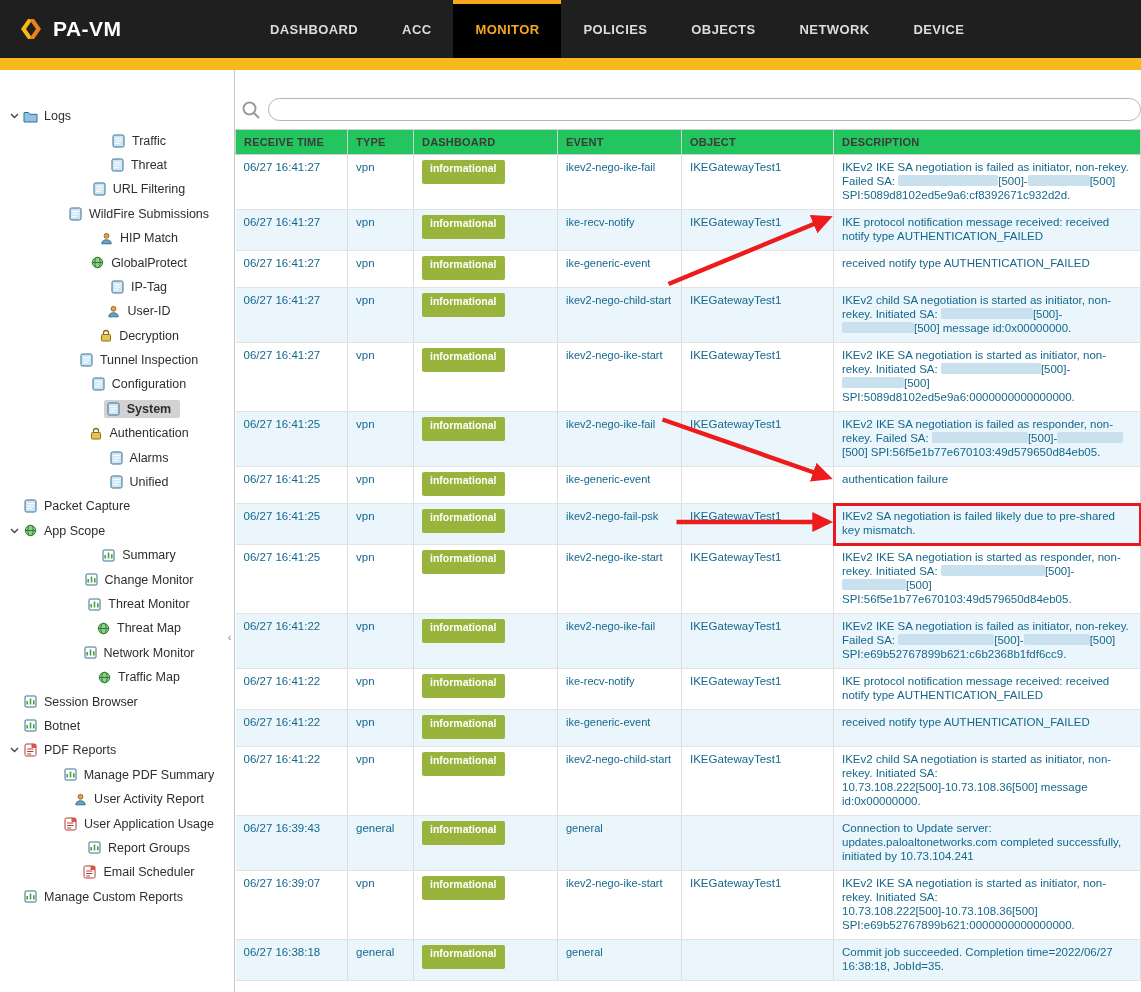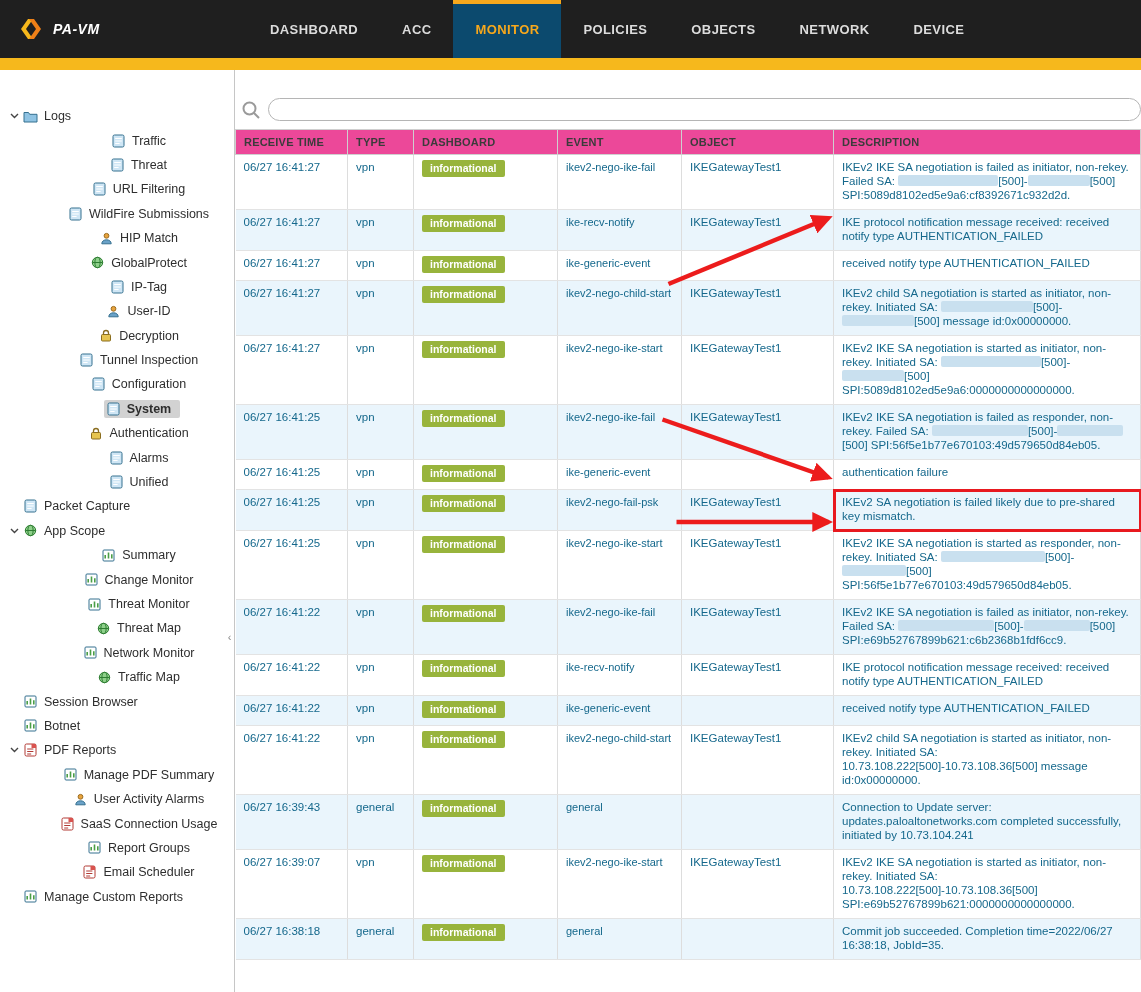--- a/index.html
+++ b/index.html
@@ -3,25 +3,25 @@
 <meta charset="utf-8">
 <style>
   html,body{margin:0;padding:0;}
   body{width:1141px;height:992px;overflow:hidden;background:#fff;
        font-family:"Liberation Sans",sans-serif;-webkit-font-smoothing:antialiased;}
   .app{width:1141px;height:992px;display:flex;flex-direction:column;}
 
   
   .topnav{height:58px;background:#1f1f1f;display:flex;align-items:stretch;flex:0 0 auto;}
   .brand{display:flex;align-items:center;gap:9px;padding:0 18px;width:216px;box-sizing:border-box;}
-  .brand-text{color:#fff;font-size:14px;font-weight:bold;letter-spacing:.5px;font-style:italic;}
+  .brand-text{color:#fff;font-size:21px;font-weight:bold;letter-spacing:.5px;}
   .tabs{display:flex;align-items:stretch;margin-left:32px;}
   .tab{color:#dcdcdc;font-size:13px;font-weight:bold;letter-spacing:.4px;padding:0 22px;
        display:flex;align-items:center;cursor:pointer;white-space:nowrap;}
-  .tab.active{background:#0c4a6e;color:#f7a81c;box-shadow:inset 0 4px 0 #f7a81c;}
+  .tab.active{background:#000000;color:#f7a81c;box-shadow:inset 0 4px 0 #f7a81c;}
   .accent{height:12px;background:#f6b81c;flex:0 0 auto;}
 
   
   .content{flex:1;display:flex;min-height:0;}
   .sidebar{width:235px;flex:0 0 auto;border-right:1px solid #c6c6c6;box-sizing:border-box;
            padding-top:34px;position:relative;overflow:hidden;font-size:12.5px;color:#2e2e2e;background:#fff;}
   .sidebar ul{list-style:none;margin:0;padding:0;}
   .si{display:flex;align-items:center;height:24.4px;cursor:pointer;white-space:nowrap;}
   .si.L0{padding-left:8px;}
   .si.L1{padding-left:50px;justify-content:center;}
@@ -32,28 +32,28 @@
   .collapse-handle{position:absolute;right:0;top:548px;width:9px;height:38px;color:#8a8a8a;
                    font-size:11px;display:flex;align-items:center;justify-content:center;cursor:pointer;}
 
   .main{flex:1;min-width:0;display:flex;flex-direction:column;padding-top:28px;box-sizing:border-box;}
   .searchbar{display:flex;align-items:center;gap:7px;padding:0 0 8px 6px;flex:0 0 auto;}
   .search-input{flex:1;height:21px;border:1.5px solid #b5b5b5;border-radius:12px;outline:none;
                 padding:0 12px;font-size:12px;font-family:"Liberation Sans",sans-serif;color:#333;}
 
   .table-wrap{position:relative;flex:1;overflow:hidden;}
   table{border-collapse:collapse;width:100%;table-layout:fixed;}
-  thead th{background:#ec4899;border:1px solid #cfcfcf;color:#3b3b3b;font-size:11px;text-align:left;
+  thead th{background:#22c55e;border:1px solid #cfcfcf;color:#3b3b3b;font-size:11px;text-align:left;
            padding:6px 8px;font-weight:bold;letter-spacing:.2px;}
   tbody td{border-right:1px solid #ddd;border-bottom:1px solid #e3e3e3;padding:5px 8px 7px;
            vertical-align:top;color:#15688c;font-size:11.5px;line-height:14px;word-wrap:break-word;}
   tbody tr.alt{background:#eaf5fc;}
   td.c-event{font-size:11px;}
   .badge{display:inline-block;background:#98b43c;color:#fff;font-size:10.5px;font-weight:bold;
-         padding:2px 8px 3px;border-radius:2px;line-height:12px;}
+         padding:2px 8px 10px;border-radius:2px;line-height:12px;}
   .redact{display:inline-block;height:11px;border-radius:2px;background:#c9e0ef;vertical-align:text-top;}
   .red-box{outline:3px solid #e8191f;outline-offset:-2px;}
   .overlay{position:absolute;left:0;top:0;pointer-events:none;z-index:6;}
 </style>
 </head>
 <body>
 
 <div class="app">
   <header class="topnav">
     <div class="brand">
@@ -412,33 +412,33 @@
             </span>
           </li>
           <li class="si L1">
             <span class="inner">
               <span class="ico">
                 <svg width="13" height="13" viewBox="0 0 13 13">
                   <circle cx="6.5" cy="3.8" r="2.4" fill="#e8a33d" stroke="#9a6b1f"></circle>
                   <path d="M1.8 11.8c0-2.6 2.1-4 4.7-4s4.7 1.4 4.7 4z" fill="#6aa2c8" stroke="#35708f"></path>
                 </svg>
               </span>
-              <span>User Activity Alarms</span>
+              <span>User Activity Report</span>
             </span>
           </li>
           <li class="si L1">
             <span class="inner">
               <span class="ico">
                 <svg width="13" height="14" viewBox="0 0 13 14">
                   <rect x="1" y="1" width="11" height="12" rx="1.5" fill="#fff" stroke="#b23b34"></rect>
                   <rect x="7.5" y="1" width="4.5" height="4" fill="#d9534f"></rect>
                   <path d="M3.2 6h6.2M3.2 8.5h6.2M3.2 11h4" stroke="#b23b34" fill="none"></path>
                 </svg>
               </span>
-              <span>SaaS Connection Usage</span>
+              <span>User Application Usage</span>
             </span>
           </li>
           <li class="si L1">
             <span class="inner">
               <span class="ico">
                 <svg width="13" height="13" viewBox="0 0 13 13">
                   <rect x="1" y="1" width="11" height="11" rx="1" fill="#fff" stroke="#35708f"></rect>
                   <path d="M3.2 9.5V6M6.5 9.5V3.5M9.8 9.5V5.2" stroke="#4a9e46" stroke-width="1.6" fill="none"></path>
                 </svg>
               </span>

